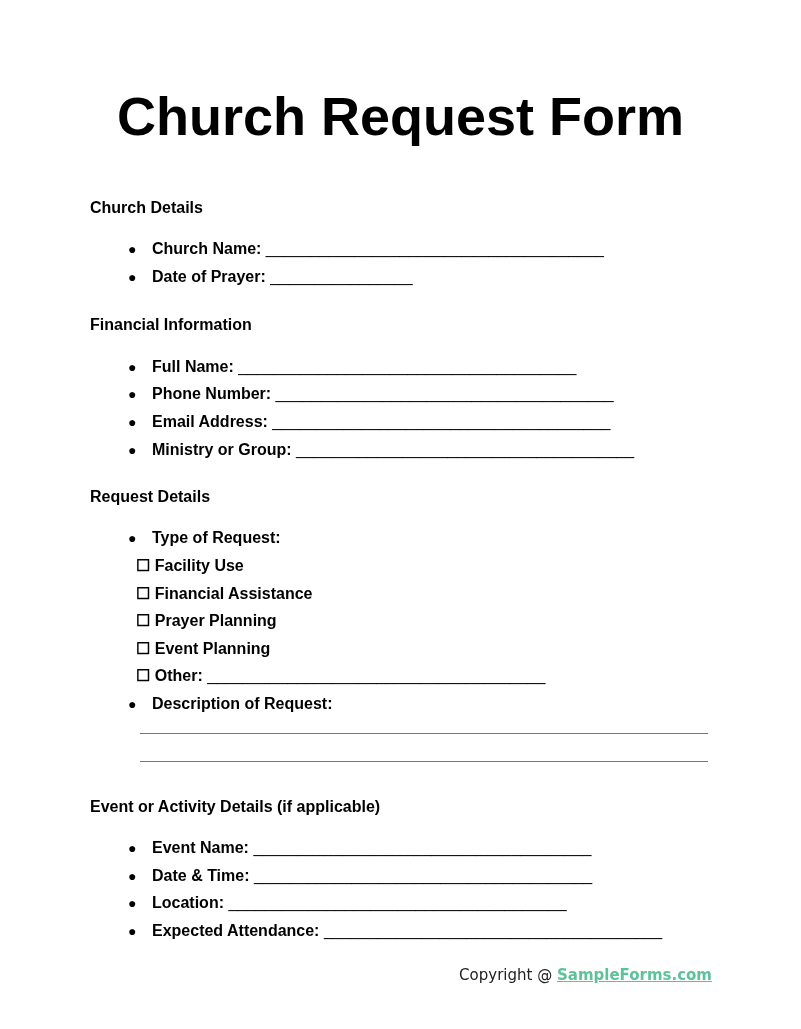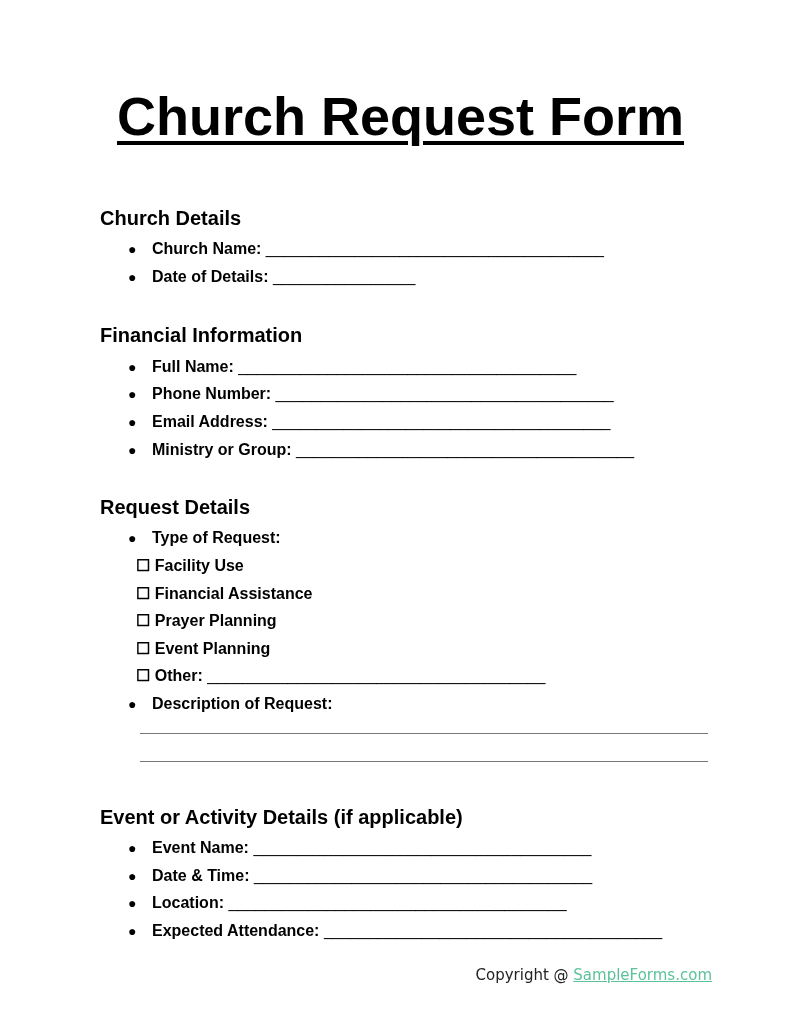--- a/index.html
+++ b/index.html
@@ -1,41 +1,41 @@
 <!DOCTYPE html>
 <html><head>
 <meta charset="utf-8">
 <style>
   html, body { margin: 0; padding: 0; background: #ffffff; }
   body { width: 801px; height: 1029px; position: relative; overflow: hidden;
          font-family: "Liberation Sans", sans-serif; color: #000; }
   .title { position: absolute; left: 0; width: 801px; top: 84px; text-align: center;
-           font-size: 54px; font-weight: bold; text-decoration: underline;
+           font-size: 54px; font-weight: bold; 
            text-decoration-thickness: 4px; text-underline-offset: 6px; margin: 0; line-height: 64px; }
-  .section-heading { position: absolute; left: 88px; font-size: 20px; font-weight: bold; margin: 12px; line-height: 20px; }
+  .section-heading { position: absolute; left: 88px; font-size: 16px; font-weight: bold; margin: 2px; line-height: 20px; }
   .row { position: absolute; left: 112px; font-size: 16px; font-weight: bold; line-height: 20px; white-space: nowrap; margin-left: 16px; }
   .bullet { display: inline-block; width: 24px; font-size: 14px; }
   .sub { position: absolute; left: 136px; font-size: 16px; font-weight: bold; line-height: 20px; white-space: nowrap; text-align: right; }
   .blank { font-weight: normal; }
   .desc-line { position: absolute; left: 140px; width: 568px; height: 0; border-top: 1px solid #777; }
   .footer { position: absolute; top: 966px; right: 89px; font-size: 15px; color: #222;
             font-family: "DejaVu Sans", sans-serif; }
-  .footer a { color: #5cc29a; font-weight: normal; text-decoration: underline; }
+  .footer a { color: #5cc29a; font-weight: bold; text-decoration: underline; }
 </style>
 </head>
 <body>
 
 <h1 class="title">Church Request Form</h1>
 
 <h2 class="section-heading" style="top:196px">Church Details</h2>
 <div class="row" style="top:239px">
   <span class="bullet">●</span><span>Church Name:</span> <span class="blank">______________________________________</span>
 </div>
 <div class="row" style="top:267px">
-  <span class="bullet">●</span><span>Date of Details:</span> <span class="blank">________________</span>
+  <span class="bullet">●</span><span>Date of Prayer:</span> <span class="blank">________________</span>
 </div>
 
 <h2 class="section-heading" style="top:313px">Financial Information</h2>
 <div class="row" style="top:357px">
   <span class="bullet">●</span><span>Full Name:</span> <span class="blank">______________________________________</span>
 </div>
 <div class="row" style="top:384px">
   <span class="bullet">●</span><span>Phone Number:</span> <span class="blank">______________________________________</span>
 </div>
 <div class="row" style="top:412px">

